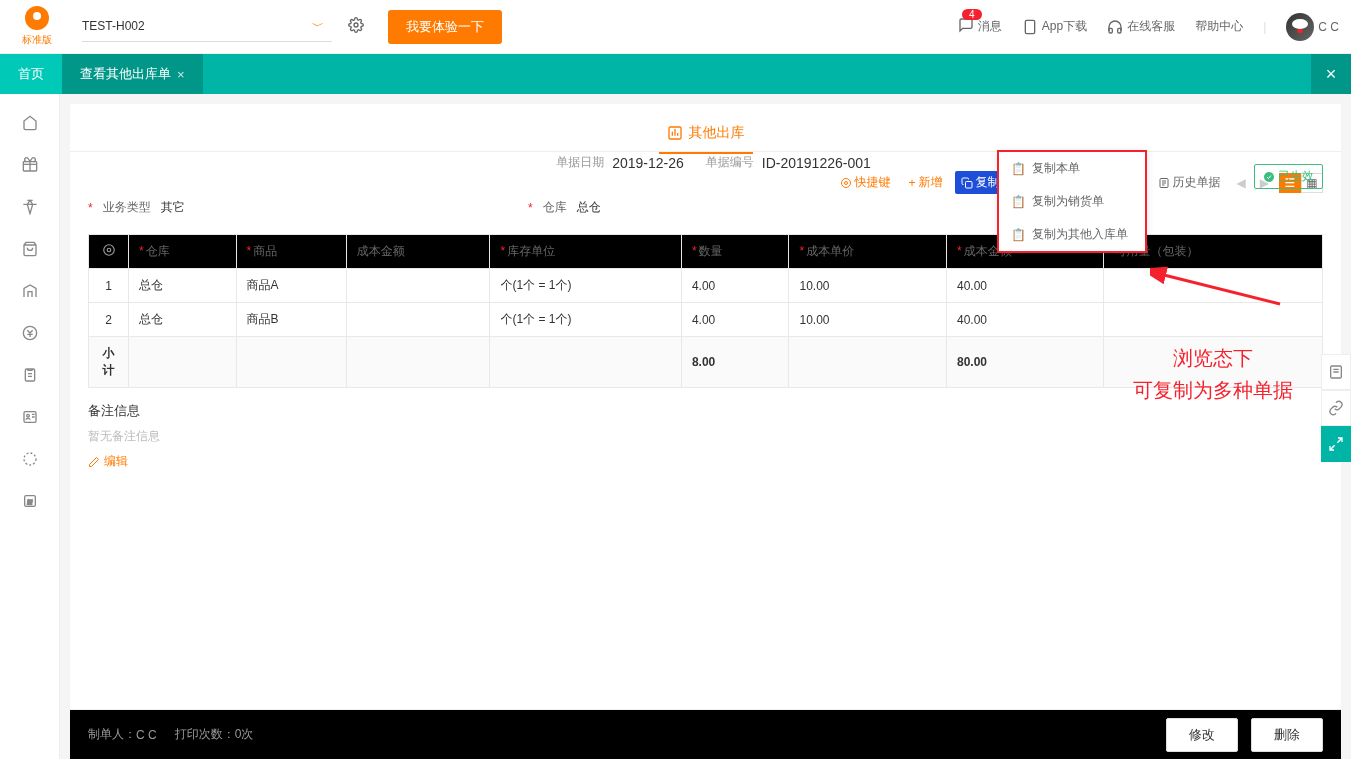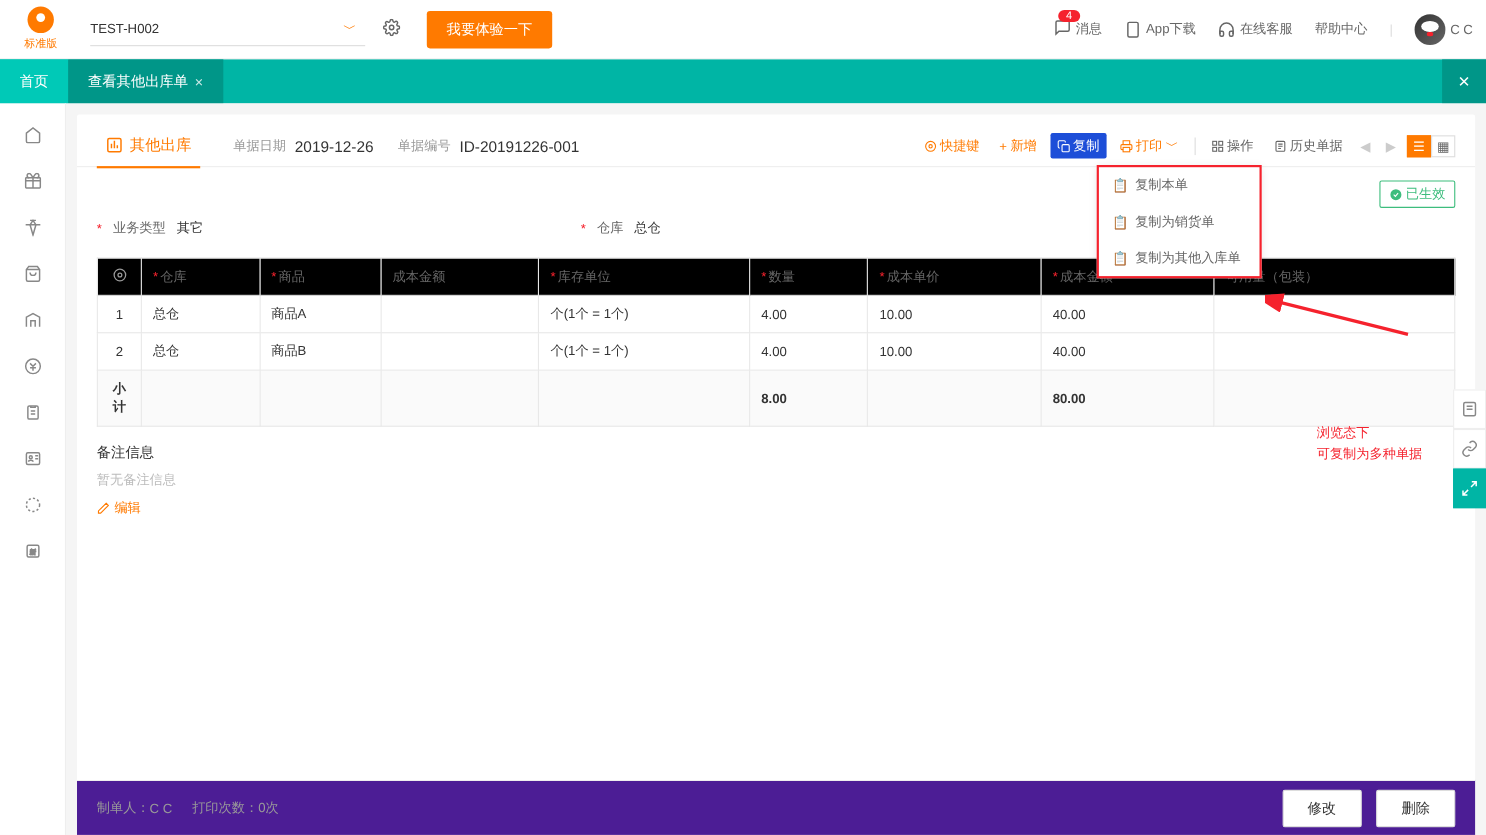--- a/index.html
+++ b/index.html
@@ -25,21 +25,21 @@
 .tab-bar .tab { display: flex; align-items: center; padding: 0 18px; color: #fff; cursor: pointer; font-size: 13px; }
 .tab-bar .tab.home { background: #00c9b7; }
 .tab-bar .tab.active { background: #009688; }
 .tab-close { margin-left: 6px; opacity: .8; }
 .tab-bar .close-all { margin-left: auto; width: 40px; display: flex; align-items: center; justify-content: center; color: #fff; cursor: pointer; background: #009688; font-size: 18px; }
 .layout { display: flex; height: calc(100vh - 94px); }
 .left-nav { width: 60px; background: #fff; border-right: 1px solid #eee; padding-top: 8px; }
 .left-nav .nav-item { height: 42px; display: flex; align-items: center; justify-content: center; color: #888; font-size: 18px; cursor: pointer; }
 .main-area { flex: 1; display: flex; flex-direction: column; background: #f5f5f5; position: relative; }
 .doc-container { margin: 10px 10px 0 10px; background: #fff; flex: 1; display: flex; flex-direction: column; border-radius: 2px 2px 0 0; position: relative; }
-.doc-header { display: flex; align-items: center; padding: 10px 18px 0 18px; height: 48px; border-bottom: 1px solid #eee; }
+.doc-header { display: flex; align-items: center; padding: 10px 18px 0 18px; height: 48px; border-bottom: 1px solid #eee; flex-direction: column; }
 .doc-tab { display: flex; align-items: center; gap: 6px; padding: 10px 8px; border-bottom: 2px solid #ff7a00; color: #ff7a00; font-size: 14px; font-weight: 500; }
 .doc-info { margin-left: 30px; color: #999; display: flex; gap: 8px; align-items: center; }
 .doc-info .val { color: #333; margin-right: 14px; font-size: 14px; }
 .toolbar { margin-left: auto; display: flex; align-items: center; gap: 6px; color: #666; }
 .toolbar .tb-item { display: flex; align-items: center; gap: 3px; padding: 3px 6px; cursor: pointer; border-radius: 2px; }
 .toolbar .tb-item.orange { color: #ff7a00; }
 .toolbar .tb-item.active { background: #1d4ed8; color: #fff; }
 .toolbar .sep { width: 1px; height: 16px; background: #ddd; margin: 0 2px; }
 .view-toggle { display: flex; }
 .view-toggle span { width: 22px; height: 20px; border: 1px solid #ddd; display: flex; align-items: center; justify-content: center; cursor: pointer; }
@@ -57,27 +57,27 @@
 th, td { border: 1px solid #e8e8e8; padding: 8px 10px; text-align: left; font-size: 12px; }
 th { background: #000000; color: #666; font-weight: 500; }
 th .req { color: #f5222d; margin-right: 2px; }
 .row-num { text-align: center; width: 40px; }
 .gear-col { width: 40px; text-align: center; color: #999; }
 .subtotal-row td { background: #fafafa; font-weight: 600; }
 .remark-section { padding: 14px 18px; }
 .remark-title { color: #333; font-size: 13px; margin-bottom: 8px; }
 .remark-empty { color: #bbb; margin-bottom: 8px; }
 .edit-link { color: #ff7a00; cursor: pointer; display: flex; align-items: center; gap: 4px; }
-.footer { margin: 0 10px; background: #4c1d95; height: 50px; display: flex; align-items: center; padding: 16px 18px; border-top: 1px solid #eee; color: #999; }
+.footer { margin: 0 10px; background: #000000; height: 50px; display: flex; align-items: center; padding: 16px 18px; border-top: 1px solid #eee; color: #999; }
 .footer .btn { margin-left: 10px; border: 1px solid #ddd; background: #fff; padding: 7px 22px; border-radius: 2px; cursor: pointer; color: #333; font-size: 13px; }
 .footer .btns { margin-left: auto; }
 .dropdown-menu { position: absolute; top: 46px; left: 927px; width: 150px; background: #fff; border: 2px solid #f5222d; box-shadow: 0 2px 8px rgba(0,0,0,.1); z-index: 10; }
 .dropdown-menu .menu-item { padding: 8px 12px; display: flex; align-items: center; gap: 6px; cursor: pointer; color: #666; }
 .menu-icon { color: #ff7a00; }
-.annotation { position: absolute; top: 238px; right: 48px; color: #f5222d; font-size: 12px; line-height: 1.6; text-align: left; pointer-events: none; margin-top: 42px; }
+.annotation { position: absolute; top: 238px; right: 48px; color: #f5222d; font-size: 20px; line-height: 1.6; text-align: center; pointer-events: none; }
 .arrow-svg { position: absolute; top: 160px; left: 1080px; pointer-events: none; }
 .right-rail { position: absolute; right: 0; top: 260px; width: 30px; display: flex; flex-direction: column; gap: 0; }
 .right-rail .rail-item { width: 30px; height: 36px; background: #fff; display: flex; align-items: center; justify-content: center; color: #888; border: 1px solid #eee; cursor: pointer; }
 .right-rail .rail-item.active { background: #00b5a5; color: #fff; border-color: #00b5a5; }
 .icon-svg { width: 16px; height: 16px; }
 </style>
 </head>
 <body>
 
 <div class="top-header">

